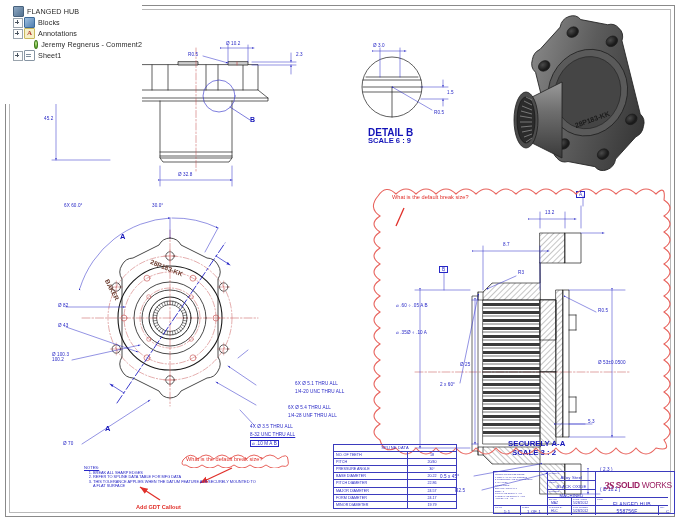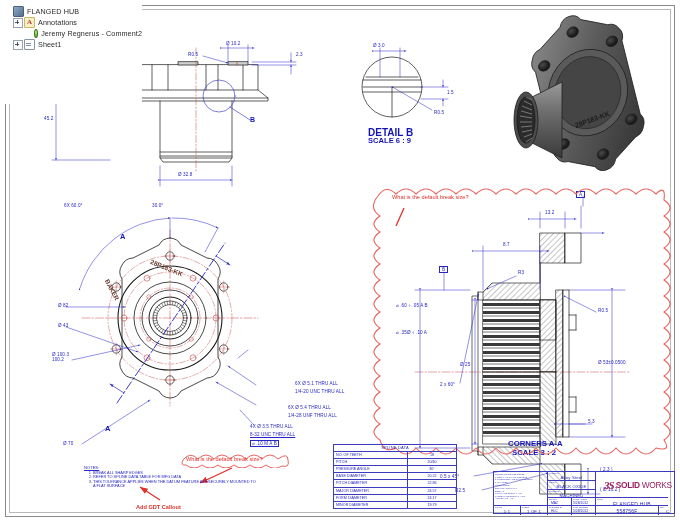--- a/index.html
+++ b/index.html
@@ -512,21 +512,21 @@
     <span class="dim" style="left:455px;top:488px;">R2.5</span>
     <span class="dim" style="left:600px;top:467px;">( 2.3 )</span>
     <span class="dim" style="left:600px;top:487px;">( Ø 10.2 )</span>
 
     <span class="dim" style="left:576px;top:191px;border:.6px solid #2727c6;padding:0 2px;font-size:4.6px;">A</span>
     <span class="dim" style="left:439px;top:266px;border:.6px solid #2727c6;padding:0 2px;font-size:4.6px;">B</span>
 
     <span class="dim" style="left:396px;top:303px;">⌀ .60 ⌖ .05  A  B</span>
     <span class="dim" style="left:396px;top:330px;">⌀ .35Ø ⌖ .10  A</span>
 
-    <span class="vlabel" style="left:508px;top:439px;font-size:7.8px;">CORNERS A-A</span>
+    <span class="vlabel" style="left:508px;top:439px;font-size:7.8px;">SECURELY A-A</span>
     <span class="vlabel" style="left:512px;top:448px;font-size:7.8px;">SCALE 3 : 2</span>
   </div>
 
   <div class="lyr">
 
     <svg style="position:absolute;left:372px;top:186px;" width="300" height="276">
       <path d="M8,8 h284 v260 h-284 z" fill="none" stroke="#e8645e" stroke-width="1.1" stroke-dasharray="0" style="display:none"></path>
       <path fill="none" stroke="#e8645e" stroke-width="1.1" d="
         M6,10
         Q14,-2 24,8 Q34,-2 44,8 Q54,-2 64,8 Q74,-2 84,8 Q94,-2 104,8 Q114,-2 124,8
@@ -695,20 +695,25 @@
   </div>
 
   <div id="tree">
     <div class="tnode lvl1">
       <span class="tgl none"></span>
       <span class="tico ic-doc"></span>
       <span class="tlabel">FLANGED HUB</span>
     </div>
     <div class="tnode lvl2">
       <span class="tgl box plus"></span>
+      <span class="tico ic-blocks"></span>
+      <span class="tlabel">Blocks</span>
+    </div>
+    <div class="tnode lvl2">
+      <span class="tgl box plus"></span>
       <span class="tico ic-annot">A</span>
       <span class="tlabel">Annotations</span>
     </div>
     <div class="tnode lvl3">
       <span class="ic-cmt"></span>
       <span class="tlabel">Jeremy Regnerus - Comment2</span>
     </div>
     <div class="tnode lvl2">
       <span class="tgl box plus"></span>
       <span class="tico ic-sheet"></span>

